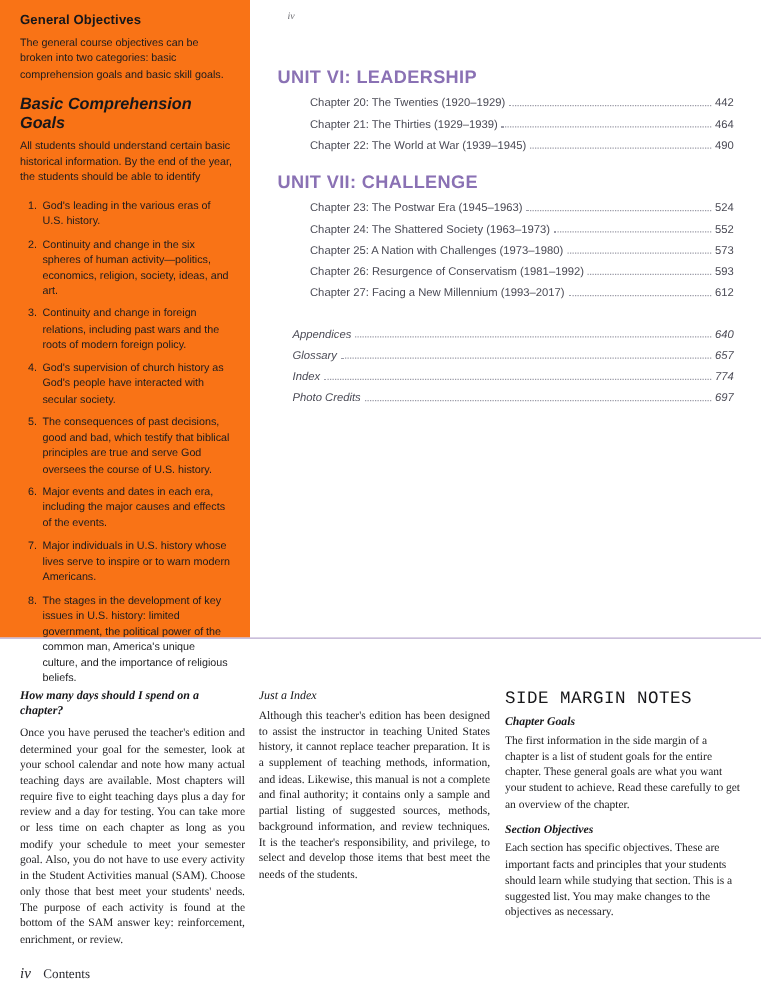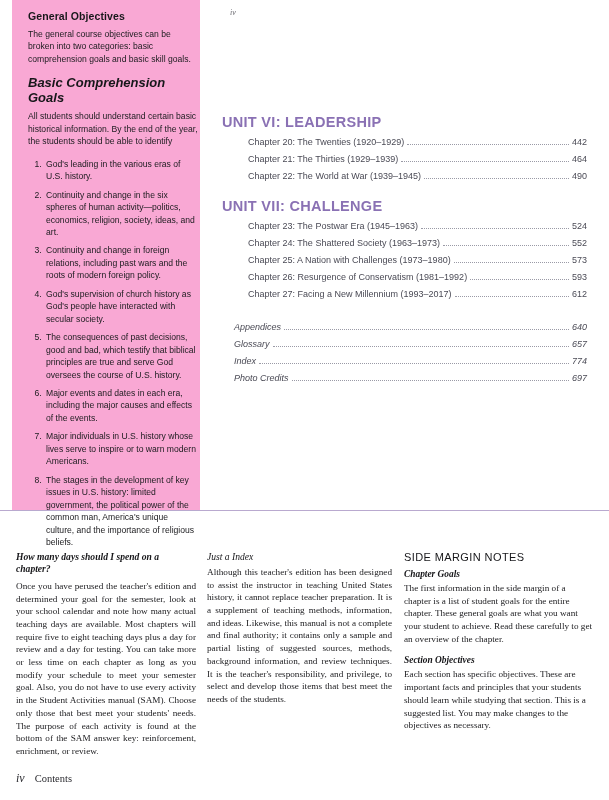--- a/index.html
+++ b/index.html
@@ -20,23 +20,22 @@
     width: 609px;
     height: 510px;
   }
 
   
   .sidebar-panel {
     position: absolute;
     left: 0; top: 0;
     width: 200px;
     height: 510px;
-    background: #f9a8d4;
+    background: #f97316;
     padding: 8px 14px 10px 16px;
-    margin-left: 12px;
   }
   .sidebar-title {
     font-size: 10.5px;
     font-weight: bold;
     color: #17171a;
     margin: 2px 0 6px 0;
     letter-spacing: 0.1px;
   }
   .sidebar-para {
     font-size: 8.6px;
@@ -81,21 +80,21 @@
     margin: 2px 0 0 8px;
   }
   .unit-heading {
     color: #8a71b4;
     font-size: 14.5px;
     font-weight: bold;
     letter-spacing: 0.3px;
     margin: 0 0 7px 0;
   }
   .unit-block { margin-bottom: 16px; }
-  .unit-block.first { margin-top: 97px; }
+  .unit-block.first { margin-top: 37px; }
 
   .toc-row {
     display: flex;
     align-items: baseline;
     font-size: 9px;
     color: #4a4a55;
     margin: 0 0 6px 0;
     padding-left: 26px;
     text-align: center;
   }
@@ -154,22 +153,22 @@
   }
   .bcol-2 .btext {
     font-family: "Liberation Serif", serif;
     font-size: 9.2px;
     line-height: 1.38;
     color: #1b1b1e;
     margin: 0;
     text-align: justify;
   }
   .bcol-3 .bhead-smallcaps {
-    font-family: Liberation Sans, sans-serif;
-    font-size: 11px;
+    font-family: Liberation Mono, monospace;
+    font-size: 14px;
     color: #17171a;
     letter-spacing: 0.4px;
     margin: 0 0 6px 0;
   }
   .bcol-3 .sub {
     font-family: "Liberation Serif", serif;
     font-style: italic;
     font-weight: bold;
     font-size: 9.4px;
     color: #17171a;

